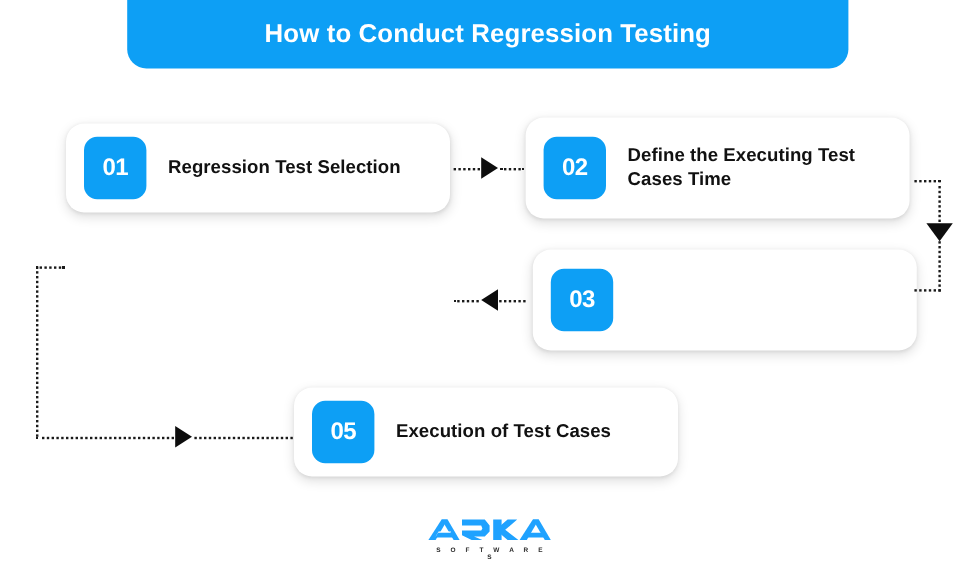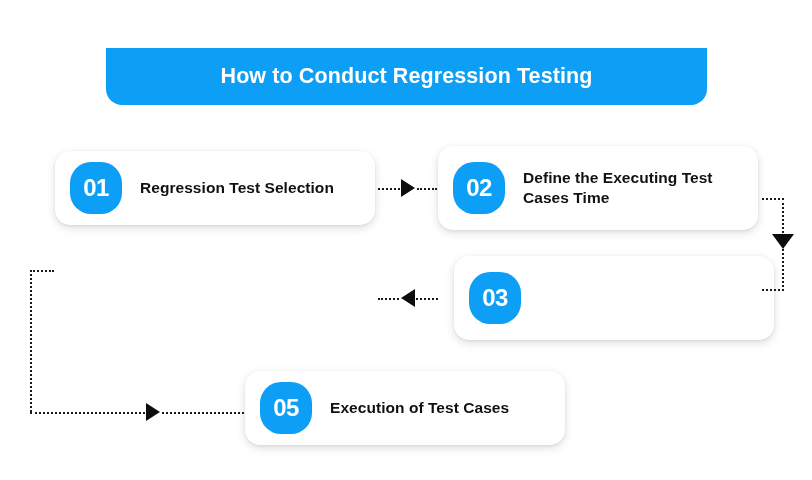--- a/index.html
+++ b/index.html
@@ -11,21 +11,20 @@
     height: 480px;
     background: #ffffff;
     font-family: "Liberation Sans", sans-serif;
     overflow: hidden;
   }
   #infographic {
     position: relative;
     width: 812px;
     height: 372px;
     background: #ffffff;
-    margin-top: 48px;
   }
 
   
   #header-banner {
     position: absolute;
     left: 106px;
     top: 0px;
     width: 601px;
     height: 57px;
     background: #0d9ff5;
@@ -52,44 +51,44 @@
     display: flex;
     align-items: center;
     box-sizing: border-box;
     padding-left: 15px;
   }
   .step-badge {
     width: 52px;
     height: 52px;
     min-width: 52px;
     background: #0d9ff5;
-    border-radius: 21px;
+    border-radius: 11px;
     display: flex;
     align-items: center;
     justify-content: center;
     color: #ffffff;
-    font-size: 24px;
+    font-size: 20px;
     font-weight: bold;
     letter-spacing: -0.5px;
     line-height: 1;
   }
   .step-label {
     margin-left: 18px;
     color: #111111;
     font-size: 15.5px;
     font-weight: bold;
     line-height: 1.32;
     letter-spacing: 0.05px;
     padding-right: 10px;
   }
 
   #card-01 { left: 55px;  top: 103px; width: 320px; height: 74px; }
   #card-02 { left: 438px; top: 98px;  width: 320px; height: 84px; }
   #card-04 { left: 55px;  top: 213px; width: 320px; height: 74px; }
-  #card-03 { left: 454px; top: 208px; width: 320px; height: 84px; }
+  #card-03 { left: 444px; top: 208px; width: 320px; height: 84px; }
   #card-05 { left: 245px; top: 323px; width: 320px; height: 74px; text-align: center; }
 
   
   .conn {
     position: absolute;
   }
   .dot-h {
     position: absolute;
     height: 0;
     border-top: 2.4px dotted #1a1a1a;

